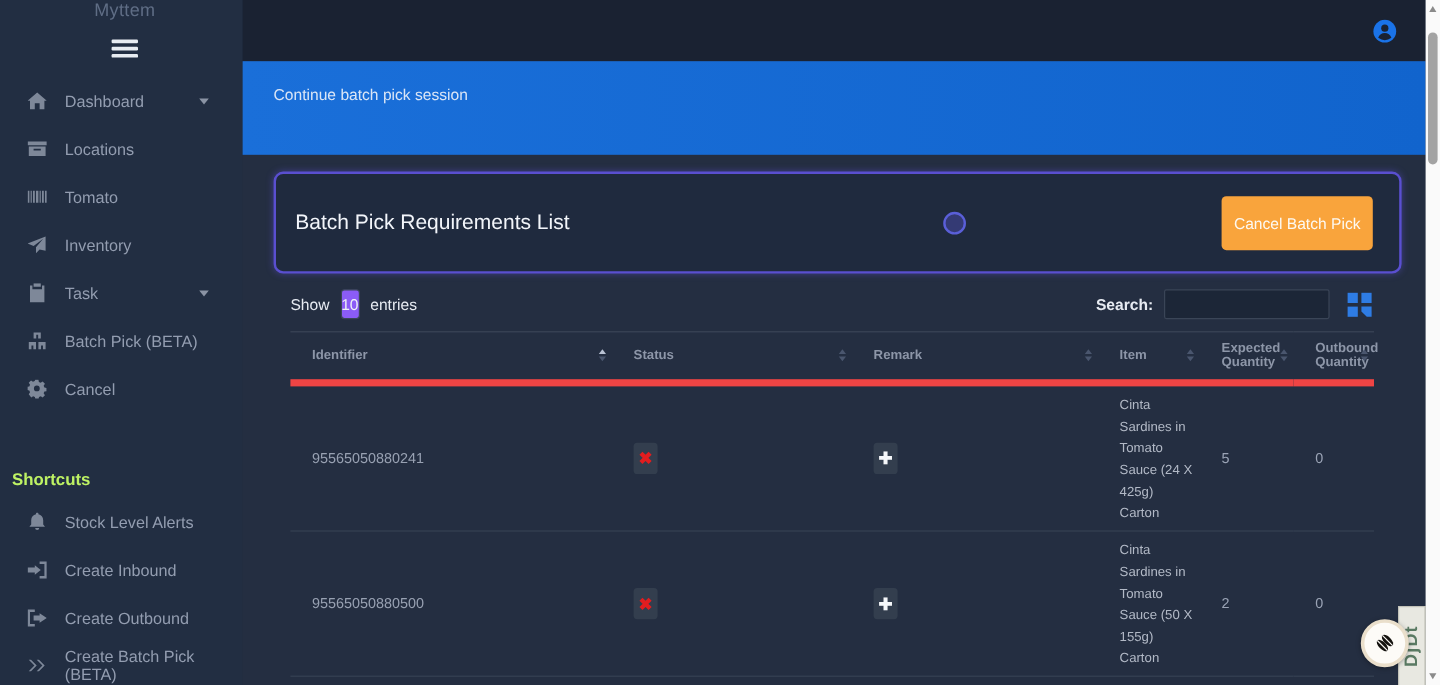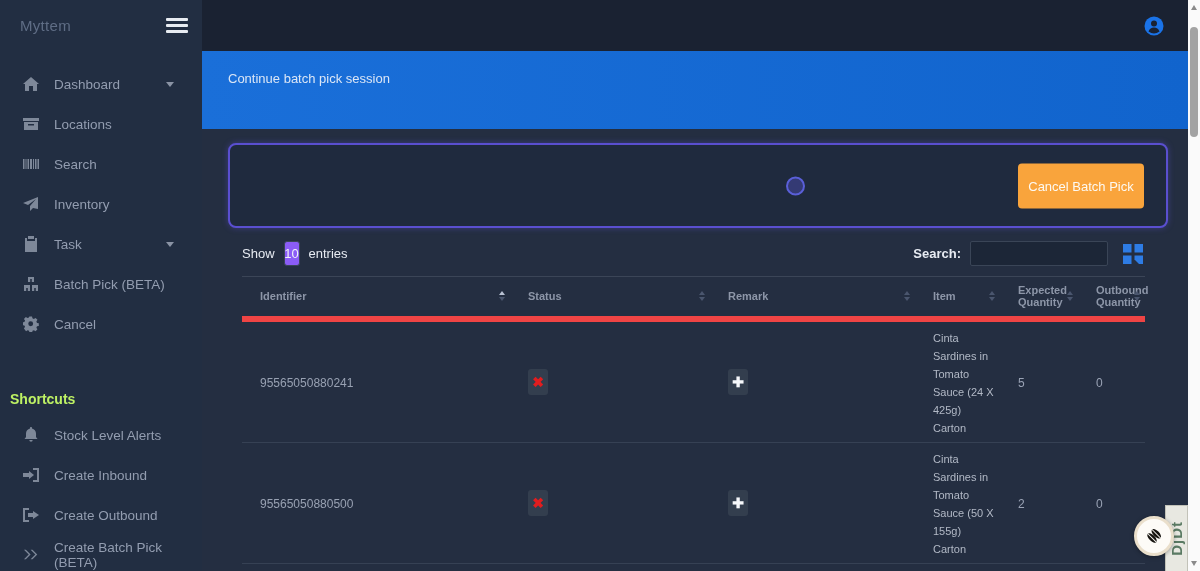--- a/index.html
+++ b/index.html
@@ -1,21 +1,21 @@
 <!DOCTYPE html>
 <html><head>
 <meta charset="utf-8">
 <style>
   * { margin:0; padding:0; box-sizing:border-box; }
   html,body { width:1200px; height:571px; overflow:hidden; }
   body { font-family:"Liberation Sans", sans-serif; background:#242e41; position:relative; }
 
   
   .sidebar { position:absolute; left:0; top:0; width:202px; height:571px; background:#222e42; z-index:3; }
-  .sidebar-head { height:51px; display:flex; align-items:center; justify-content:space-between; padding:0 14px 0 20px; }
+  .sidebar-head { height:51px; display:flex; align-items:center; justify-content:space-between; padding:0 14px 0 20px;flex-direction:column; }
   .logo { color:#5f6d85; font-size:15px; letter-spacing:.3px; }
   .hamburger { width:22px; cursor:pointer; }
   .hamburger span { display:block; height:2.5px; background:#e8ecf2; border-radius:1px; margin:3.5px 0; }
   .nav-list { padding-top:13px; }
   .nav-item { height:40px; display:flex; align-items:center; padding:0 16px 0 22px; position:relative; cursor:pointer; }
   .nav-item .ico { width:18px; height:18px; margin-right:14px; flex:0 0 18px; display:flex; align-items:center; justify-content:center; }
   .nav-item .ico svg { width:16px; height:16px; fill:#7e8899; }
   .nav-label { color:#939db0; font-size:13.5px; }
   .caret-down { position:absolute; right:28px; width:0; height:0; border-left:4.5px solid transparent; border-right:4.5px solid transparent; border-top:5px solid #8a93a4; }
   .shortcuts-title { color:#bef264; font-weight:bold; font-size:14px; margin:47px 0 8px 10px; }
@@ -99,21 +99,21 @@
           </svg>
         </span>
       <span class="nav-label">Locations</span>
     </div>
     <div class="nav-item">
       <span class="ico">
           <svg viewBox="0 0 16 16">
             <path d="M0 3h1.5v10H0V3zm2.5 0h1v10h-1V3zm2 0H6v10H4.5V3zm2.5 0h2v10H7V3zm3 0h1v10h-1V3zm2 0h1.5v10H12V3zm2.5 0H16v10h-1.5V3z"></path>
           </svg>
         </span>
-      <span class="nav-label">Search</span>
+      <span class="nav-label">Tomato</span>
     </div>
     <div class="nav-item">
       <span class="ico">
           <svg viewBox="0 0 16 16">
             <path d="M15 1 0 7l5 2 8-6-6 7v5l3-3 5 1L15 1z"></path>
           </svg>
         </span>
       <span class="nav-label">Inventory</span>
     </div>
     <div class="nav-item">
@@ -189,20 +189,21 @@
     </svg>
   </div>
 
   <div class="banner">
 
     <div class="banner-sub">Continue batch pick session</div>
   </div>
 
   <div class="content">
     <div class="card">
+      <div class="card-title">Batch Pick Requirements List</div>
       <div class="spinner"></div>
       <button class="btn-cancel">Cancel Batch Pick</button>
     </div>
 
     <div class="controls">
       <div class="ctrl-left">
         <span class="ctrl-text">Show</span>
         <div class="page-size">10</div>
         <span class="ctrl-text">entries</span>
       </div>

